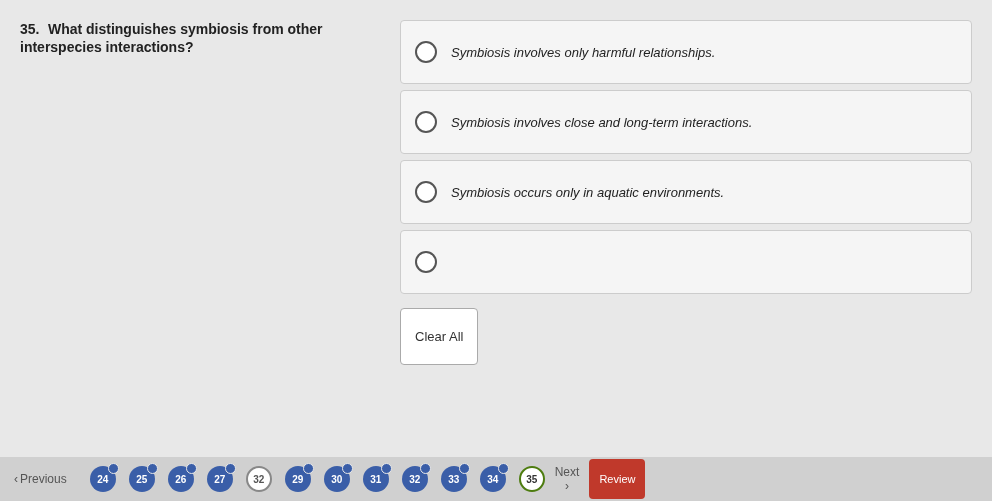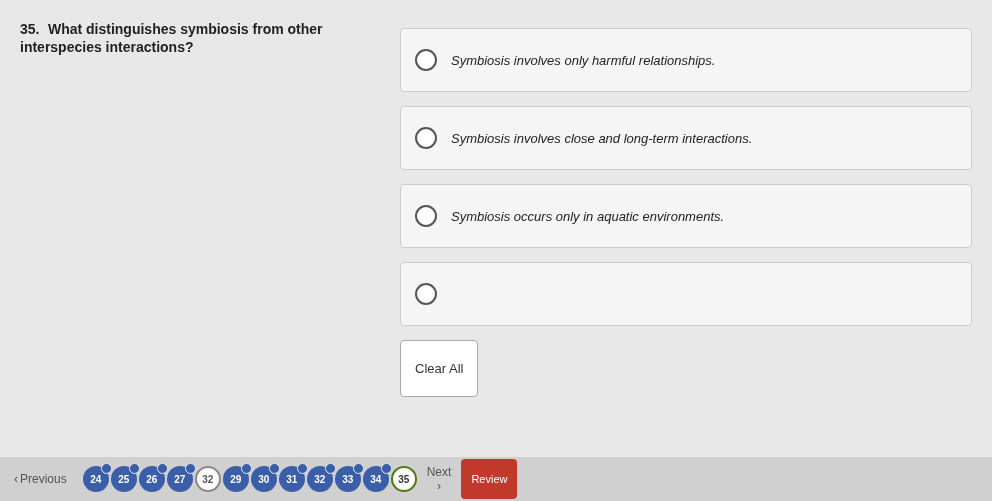--- a/index.html
+++ b/index.html
@@ -59,21 +59,20 @@
 
     .answer-option {
       background: #f5f5f5;
       border: 1px solid #ccc;
       border-radius: 4px;
       display: flex;
       align-items: center;
       padding: 20px 14px;
       cursor: pointer;
       min-height: 50px;
-      margin-top: 8px;
     }
 
     .radio-circle {
       width: 22px;
       height: 22px;
       border-radius: 50%;
       border: 2px solid #555;
       background: white;
       flex-shrink: 0;
       margin-right: 14px;
@@ -221,21 +220,21 @@
     </div>
   </div>
 
   <div class="bottom-nav">
 
     <div class="nav-prev">
       <span class="nav-prev-icon">‹</span>
       <span>Previous</span>
     </div>
 
-    <div id="nav-dots-container" style="display:flex;align-items:center;gap:2px;">
+    <div id="nav-dots-container" style="display:flex;align-items:center;gap:13px;margin-left:7px;">
         <div class="nav-circle done">24<div class="check-overlay"></div></div>
         <div class="nav-circle done">25<div class="check-overlay"></div></div>
         <div class="nav-circle done">26<div class="check-overlay"></div></div>
         <div class="nav-circle done">27<div class="check-overlay"></div></div>
         <div class="nav-circle empty">32</div>
         <div class="nav-circle done">29<div class="check-overlay"></div></div>
         <div class="nav-circle done">30<div class="check-overlay"></div></div>
         <div class="nav-circle done">31<div class="check-overlay"></div></div>
         <div class="nav-circle done">32<div class="check-overlay"></div></div>
         <div class="nav-circle done">33<div class="check-overlay"></div></div>

